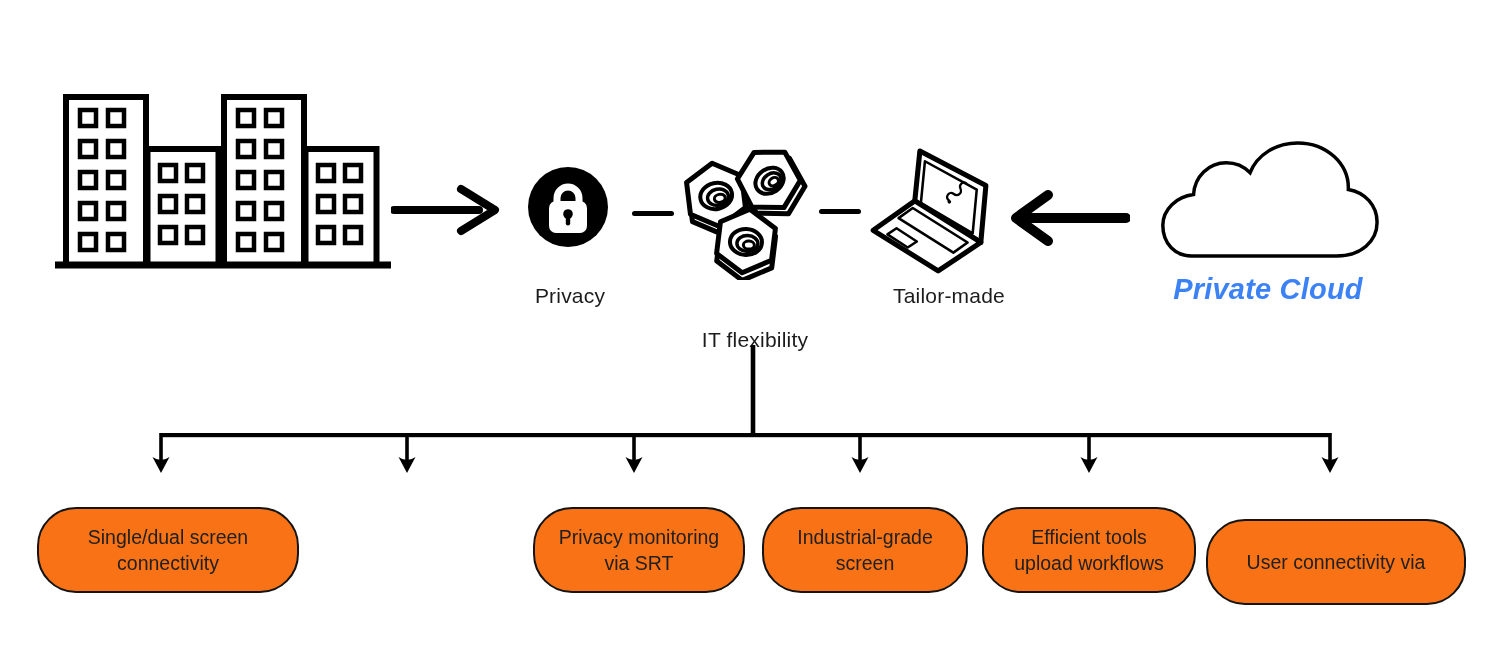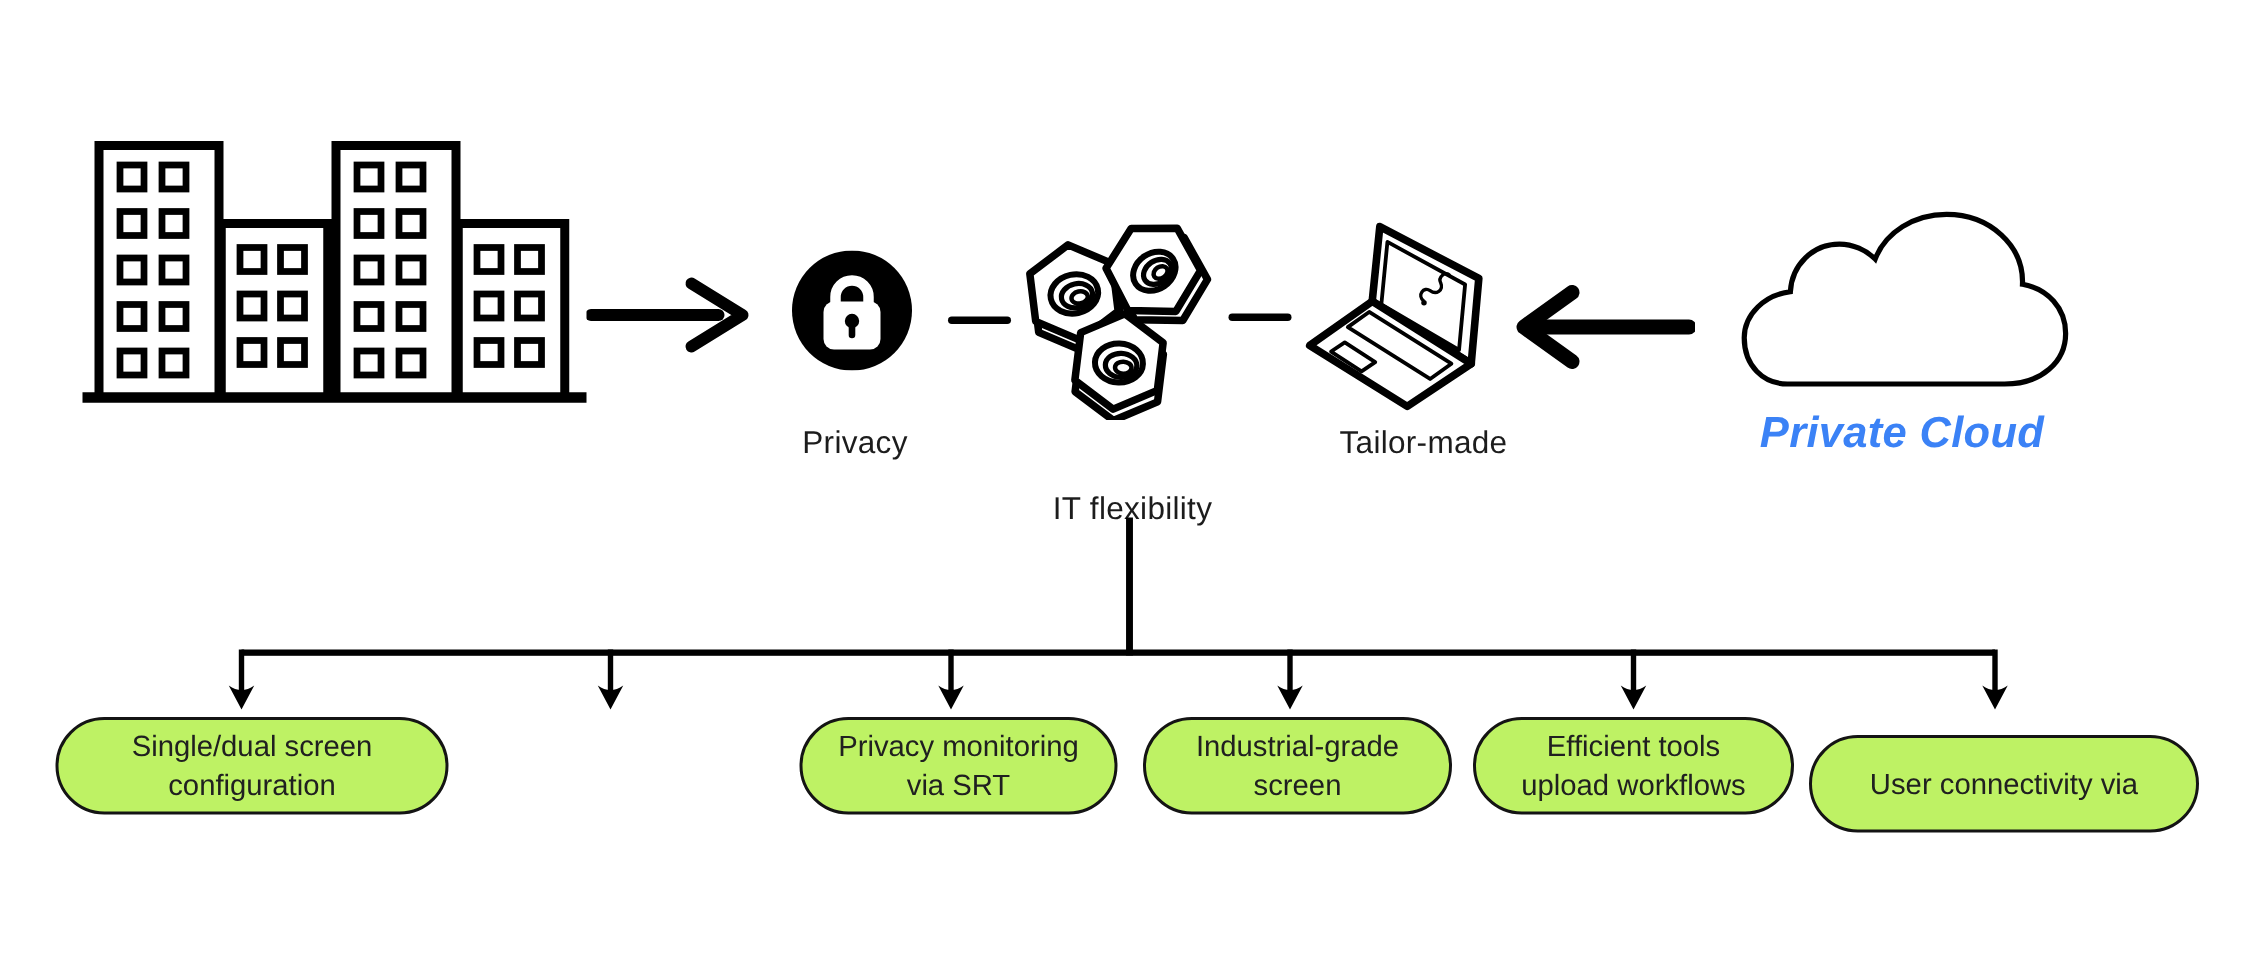--- a/index.html
+++ b/index.html
@@ -9,22 +9,22 @@
   }
   .abs{position:absolute;}
   .node-label{
     position:absolute;text-align:center;font-size:21px;color:#1c1c1c;letter-spacing:.2px;
   }
   .cloud-label{
     position:absolute;text-align:center;font-size:29px;font-weight:700;color:#3b82f6;letter-spacing:.2px;font-style:italic;
   }
   .dash{position:absolute;height:5px;background:#000;border-radius:3px;}
   .pill{
-    position:absolute;top:478px;height:65px;box-sizing:border-box;
-    border:2.2px solid #141414;border-radius:39px;background:#bef264;
+    position:absolute;top:507px;height:86px;box-sizing:border-box;
+    border:2.2px solid #141414;border-radius:39px;background:#f97316;
     display:flex;flex-direction:column;align-items:center;justify-content:center;
     font-size:19.5px;line-height:26px;text-align:center;color:#202020;
   }
   .pill span{display:block;white-space:nowrap;}
   svg{display:block;}
 </style>
 </head>
 <body>
 
 <div id="canvas">
@@ -176,21 +176,21 @@
         <path d="M495.5,117 Q504,123 512.5,117 L504,133 Z"></path>
         <path d="M721.5,117 Q730,123 738.5,117 L730,133 Z"></path>
         <path d="M950.5,117 Q959,123 967.5,117 L959,133 Z"></path>
         <path d="M1191.5,117 Q1200,123 1208.5,117 L1200,133 Z"></path>
       </g>
     </svg>
   </div>
 
   <div class="pill" style="left:37px;width:262px;">
     <span>Single/dual screen</span>
-    <span>configuration</span>
+    <span>connectivity</span>
   </div>
   <div class="pill" style="left:533px;width:212px;">
     <span>Privacy monitoring</span>
     <span>via SRT</span>
   </div>
   <div class="pill" style="left:762px;width:206px;">
     <span>Industrial-grade</span>
     <span>screen</span>
   </div>
   <div class="pill" style="left:982px;width:214px;">

